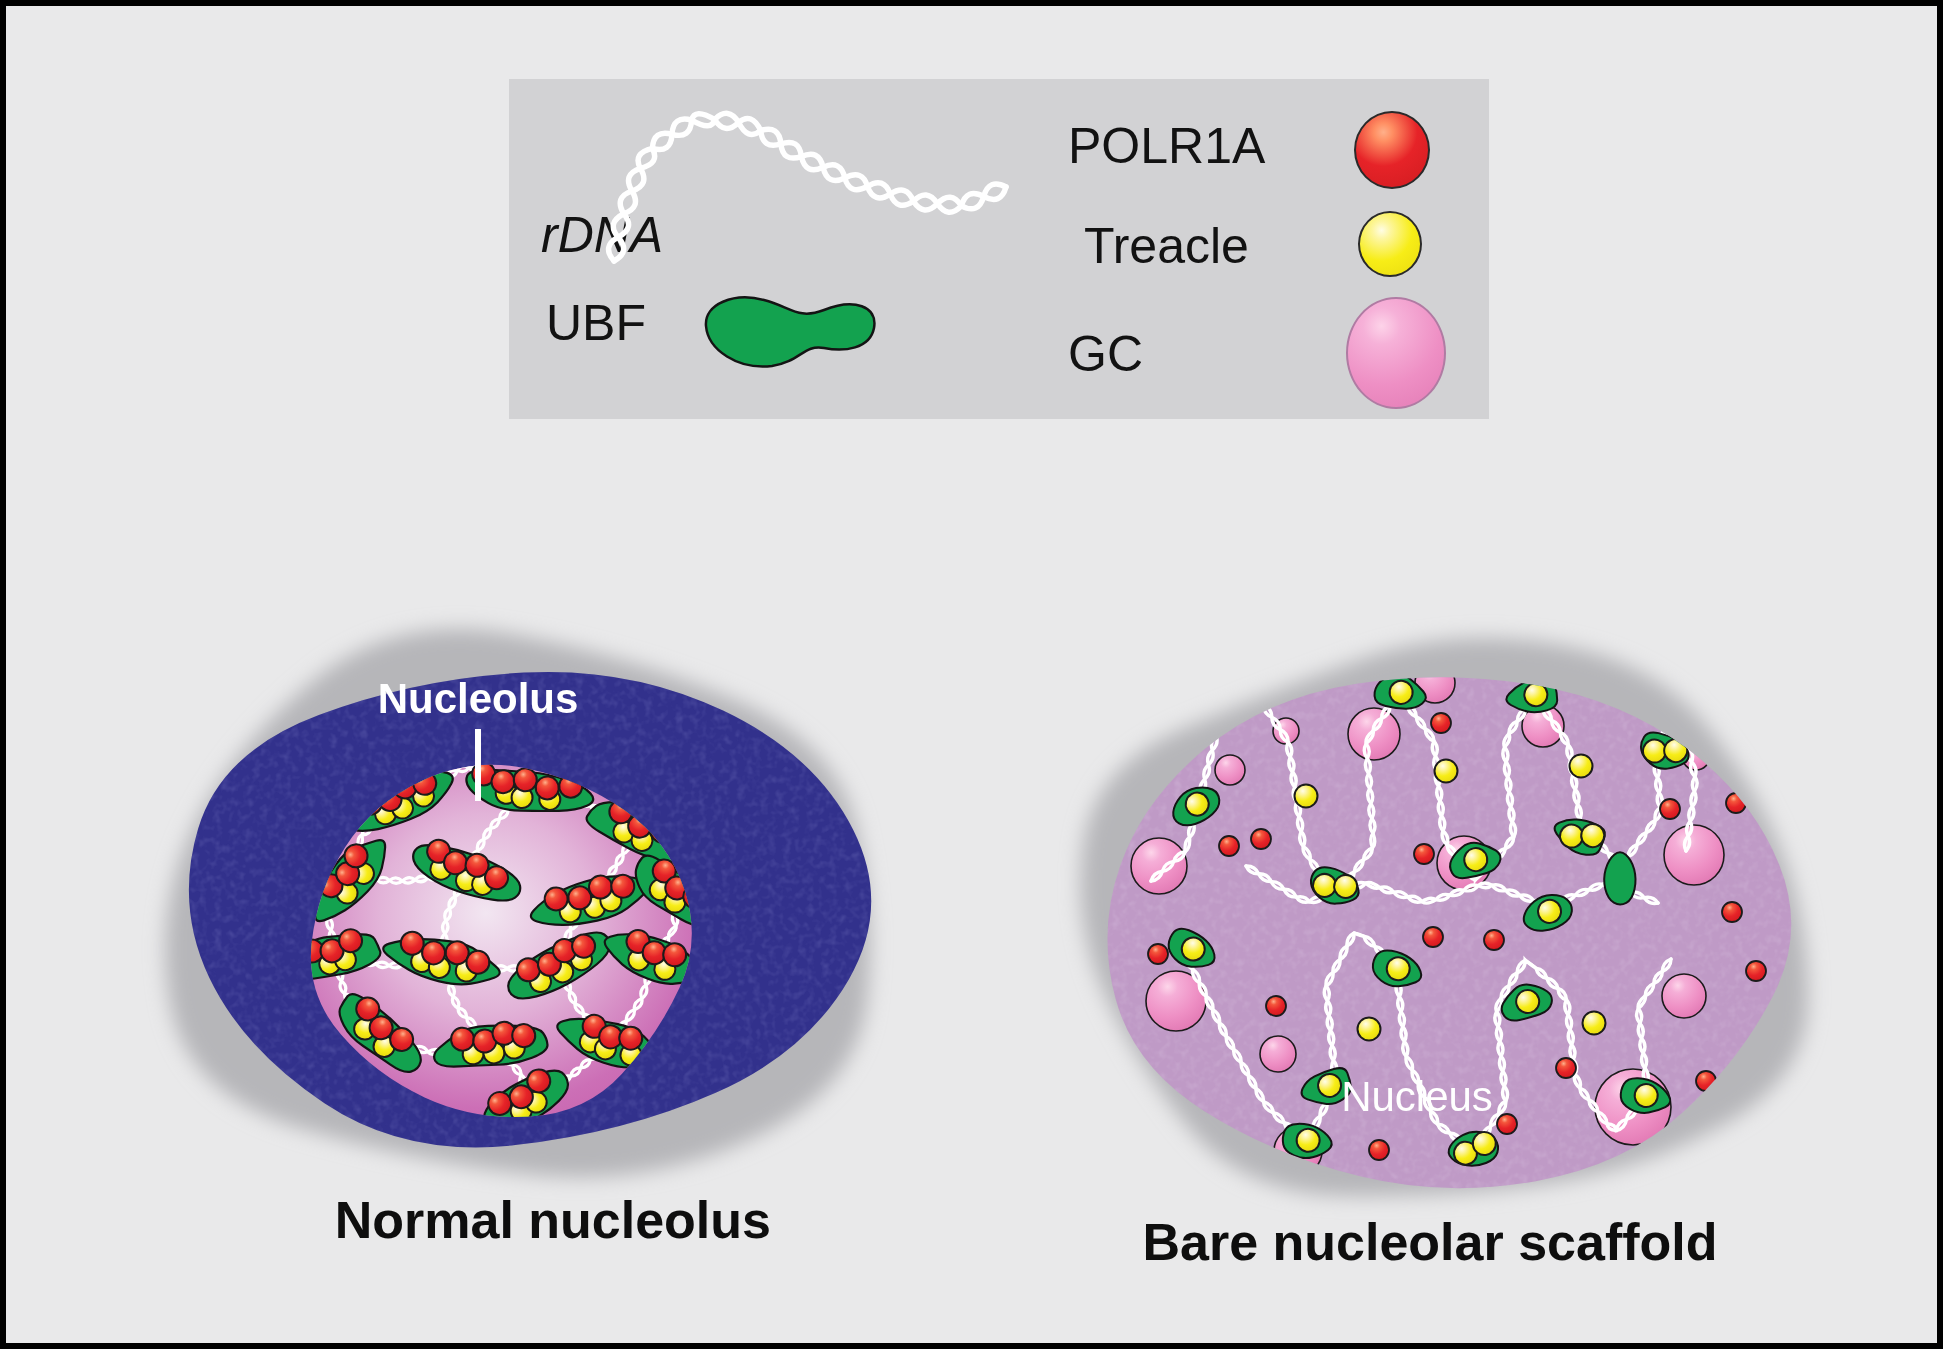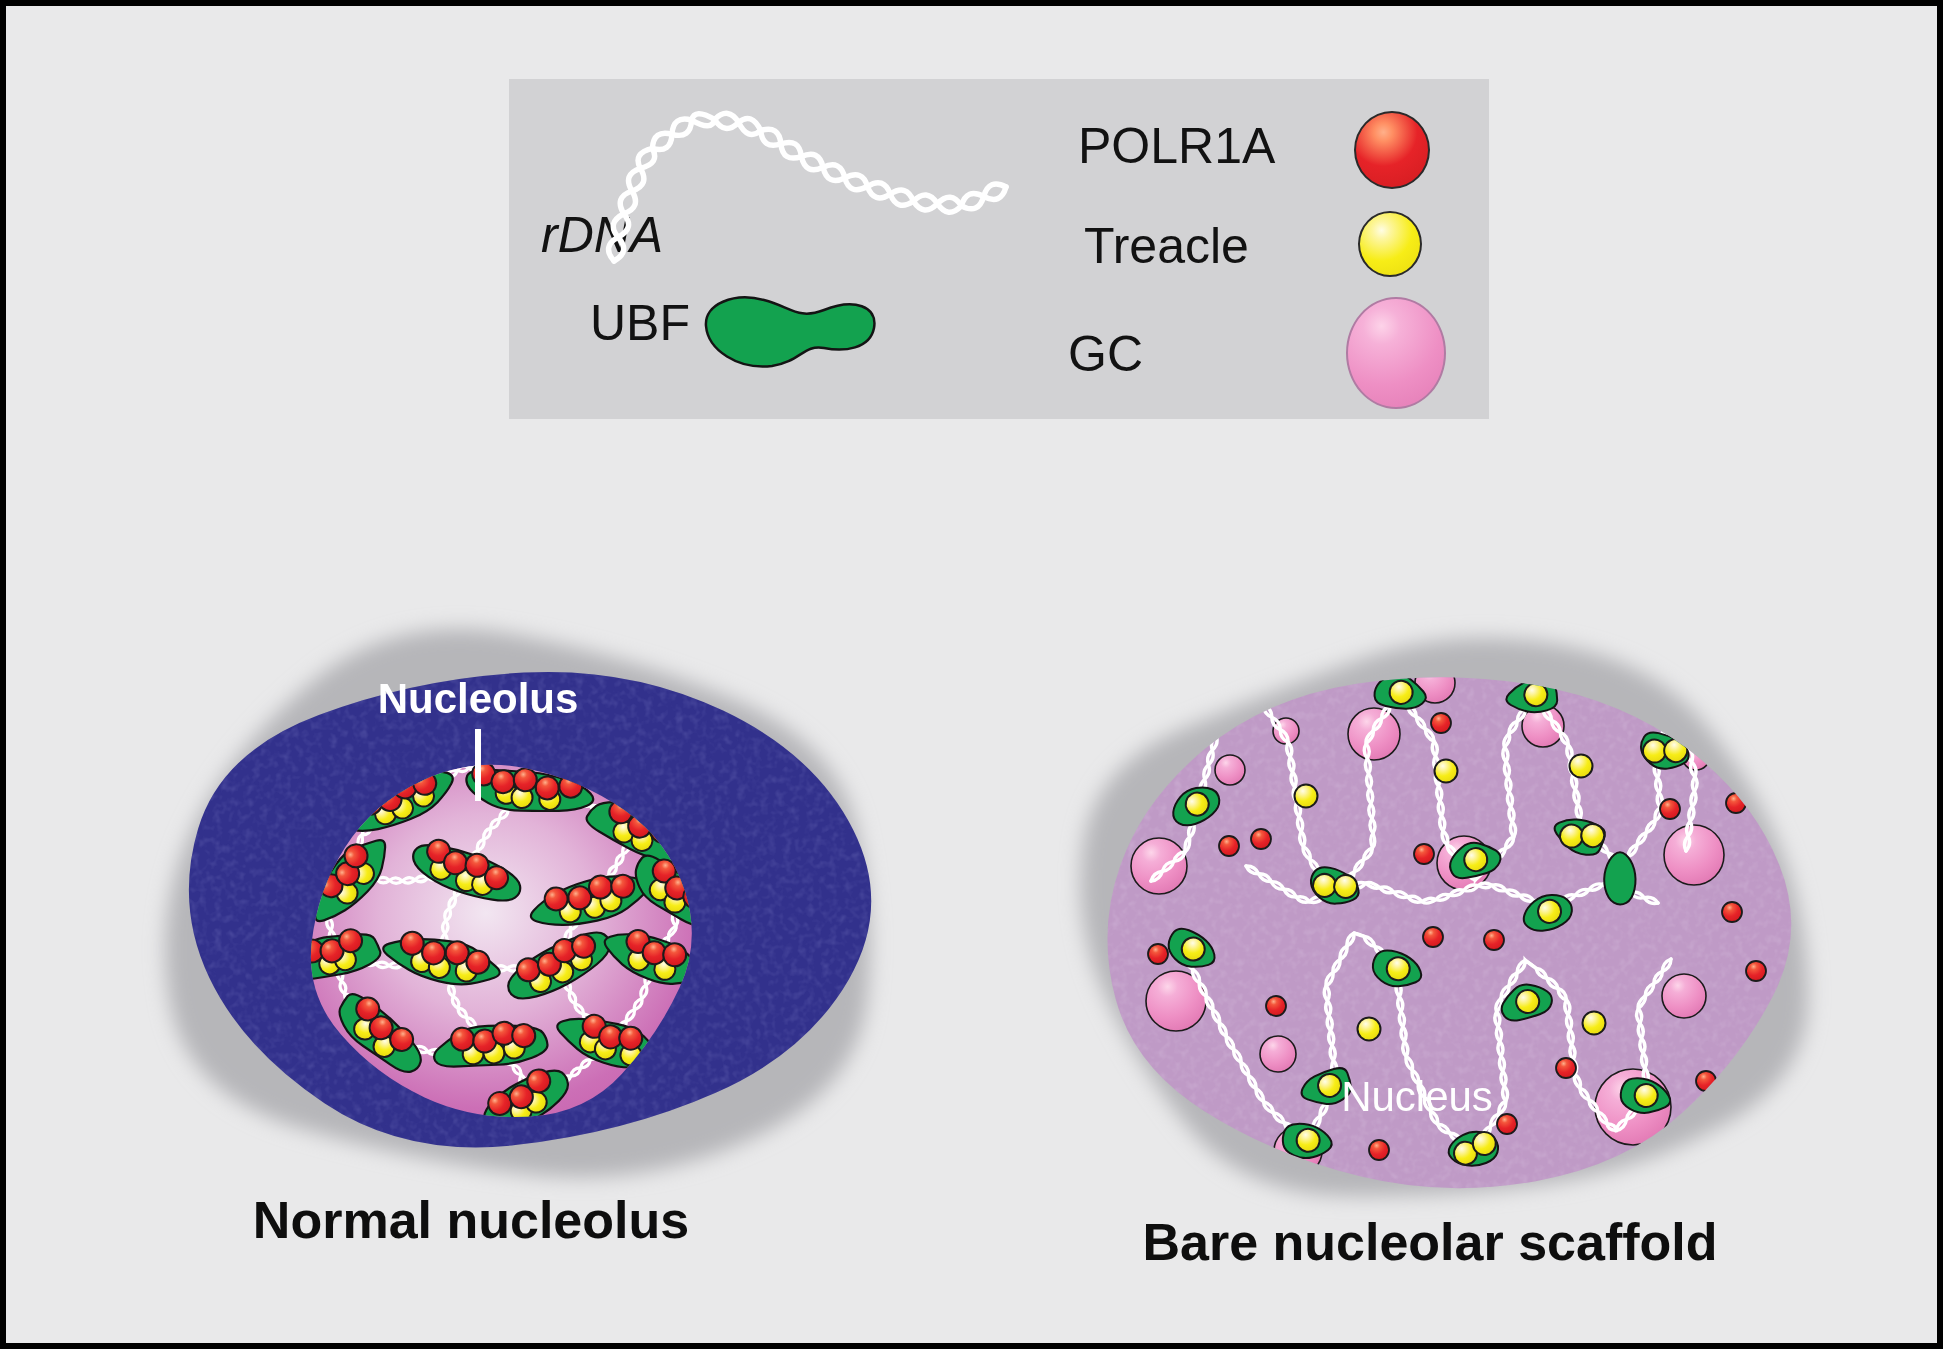--- a/index.html
+++ b/index.html
@@ -46,28 +46,28 @@
   <div class="abs legend-box">
 
     <div class="abs legend-label" style="left:32px;top:131px;font-style:italic;">rDNA</div>
     <div class="abs" style="left:57px;top:12px;width:470px;height:180px;">
       <svg id="legend-helix" width="470" height="180" viewBox="0 0 470 180">
           <path d="M48.0 170.0 Q35.3 155.5 52.2 146.2 Q69.7 137.0 57.7 122.7 Q47.8 106.2 66.0 100.0 Q84.3 93.9 74.4 77.3 Q66.3 62.2 86.4 57.4 Q104.9 62.5 106.0 43.3 Q107.0 24.0 125.6 29.2 Q145.9 40.9 148.6 28.4 Q162.5 15.0 172.6 31.4 Q181.8 50.3 194.7 39.5 Q213.1 33.7 214.9 52.9 Q216.8 71.7 235.4 65.6 Q252.8 57.5 257.1 76.3 Q261.3 95.1 278.8 86.9 Q296.7 77.7 301.4 95.5 Q308.1 113.5 324.3 103.1 Q340.6 92.4 347.4 110.2 Q357.9 126.4 371.4 112.6 Q384.9 98.8 395.4 114.8 Q412.4 123.9 417.7 105.4 Q423.0 86.9 440.0 96.0" fill="none" stroke="#ffffff" stroke-width="5.5" stroke-linecap="round"></path>
           <path d="M48.0 170.0 Q64.9 160.7 52.2 146.2 Q40.1 131.9 57.7 122.7 Q75.9 116.5 66.0 100.0 Q56.1 83.5 74.4 77.3 Q94.4 72.5 86.4 57.4 Q87.4 38.2 106.0 43.3 Q124.6 48.4 125.6 29.2 Q128.4 16.6 148.6 28.4 Q158.7 44.8 172.6 31.4 Q185.6 20.6 194.7 39.5 Q196.5 58.7 214.9 52.9 Q233.4 46.8 235.4 65.6 Q239.6 84.4 257.1 76.3 Q274.5 68.2 278.8 86.9 Q283.5 104.7 301.4 95.5 Q317.6 85.0 324.3 103.1 Q331.1 120.9 347.4 110.2 Q360.9 96.5 371.4 112.6 Q381.9 128.7 395.4 114.8 Q400.7 96.3 417.7 105.4 Q434.7 114.5 440.0 96.0" fill="none" stroke="#ffffff" stroke-width="5.5" stroke-linecap="round"></path>
         </svg>
     </div>
 
-    <div class="abs legend-label" style="left:37px;top:219px;margin-left:44px;">UBF</div>
+    <div class="abs legend-label" style="left:37px;top:219px;">UBF</div>
     <div class="abs" style="left:187px;top:209px;width:190px;height:90px;">
       <svg id="legend-ubf" width="190" height="90" viewBox="0 0 190 90">
           <path d="M 10 38 C 8 16, 38 4, 68 12 C 95 19, 102 32, 128 22 C 158 10, 182 18, 178 40 C 174 61, 148 64, 128 60 C 108 56, 104 74, 76 78 C 42 82, 12 62, 10 38 Z" fill="#13a24f" stroke="#141414" stroke-width="2.5"></path>
         </svg>
     </div>
 
-    <div class="abs legend-label" style="left:559px;top:42px;margin-left:10px;">POLR1A</div>
+    <div class="abs legend-label" style="left:559px;top:42px;">POLR1A</div>
     <div class="abs ball ball-red" style="left:845px;top:32px;width:76px;height:78px;"></div>
 
     <div class="abs legend-label" style="left:559px;top:142px;margin-left:16px;">Treacle</div>
     <div class="abs ball ball-yellow" style="left:849px;top:132px;width:64px;height:66px;"></div>
 
     <div class="abs legend-label" style="left:559px;top:250px;">GC</div>
     <div class="abs ball ball-pink" style="left:837px;top:218px;width:100px;height:112px;"></div>
   </div>
 
   <svg class="abs" style="left:70px;top:555px;" width="840" height="650" viewBox="0 0 840 650">
@@ -423,16 +423,16 @@
           <feTurbulence type="fractalNoise" baseFrequency="0.13" numOctaves="2" seed="9"></feTurbulence>
           <feColorMatrix type="matrix" values="0 0 0 0 0.659  0 0 0 0 0.494  0 0 0 0 0.706  1.6 0 0 0 -0.72"></feColorMatrix>
           <feComposite operator="in" in2="SourceGraphic"></feComposite>
         </filter>
         <clipPath id="RClip">
           <path d="M743.1 313.4 Q770.0 380.0 737.4 444.1 Q704.8 508.1 647.1 561.1 Q589.5 614.1 499.8 630.2 Q410.0 646.3 324.0 625.3 Q238.1 604.2 168.0 559.9 Q98.0 515.6 79.6 447.8 Q61.2 380.0 84.4 314.3 Q107.6 248.6 169.3 197.6 Q231.0 146.6 320.5 132.7 Q410.0 118.9 498.4 134.1 Q586.9 149.3 651.6 198.1 Q716.2 246.9 743.1 313.4 Z"></path>
         </clipPath>
       </defs>
     </svg>
 
-  <div class="abs caption" style="left:165px;top:1184px;width:600px;">Normal nucleolus</div>
+  <div class="abs caption" style="left:165px;top:1184px;width:600px;text-align:right;">Normal nucleolus</div>
   <div class="abs caption" style="left:1124px;top:1166px;width:600px;margin-top:40px;">Bare nucleolar scaffold</div>
 
 </div>
 
 </body></html>

